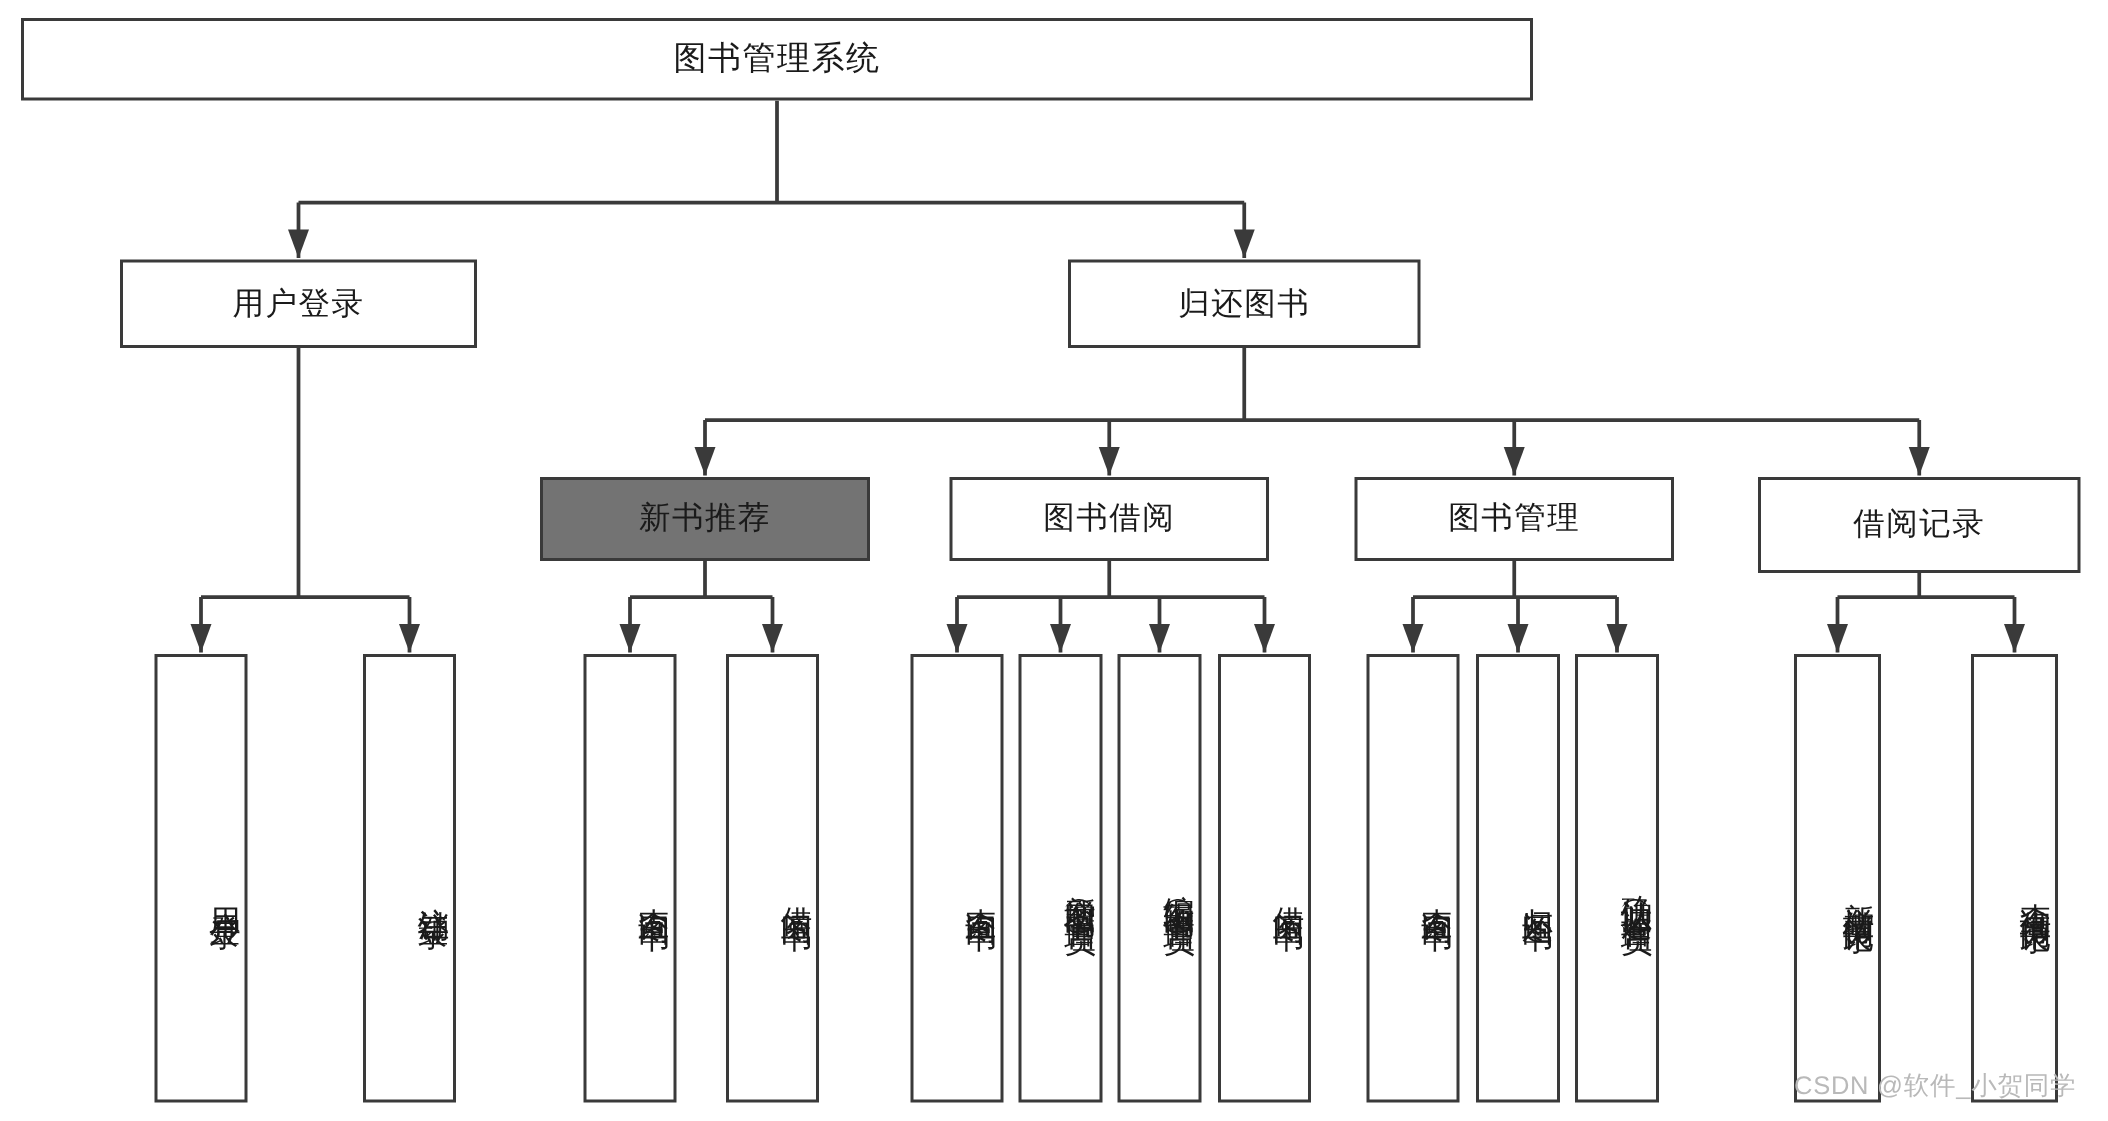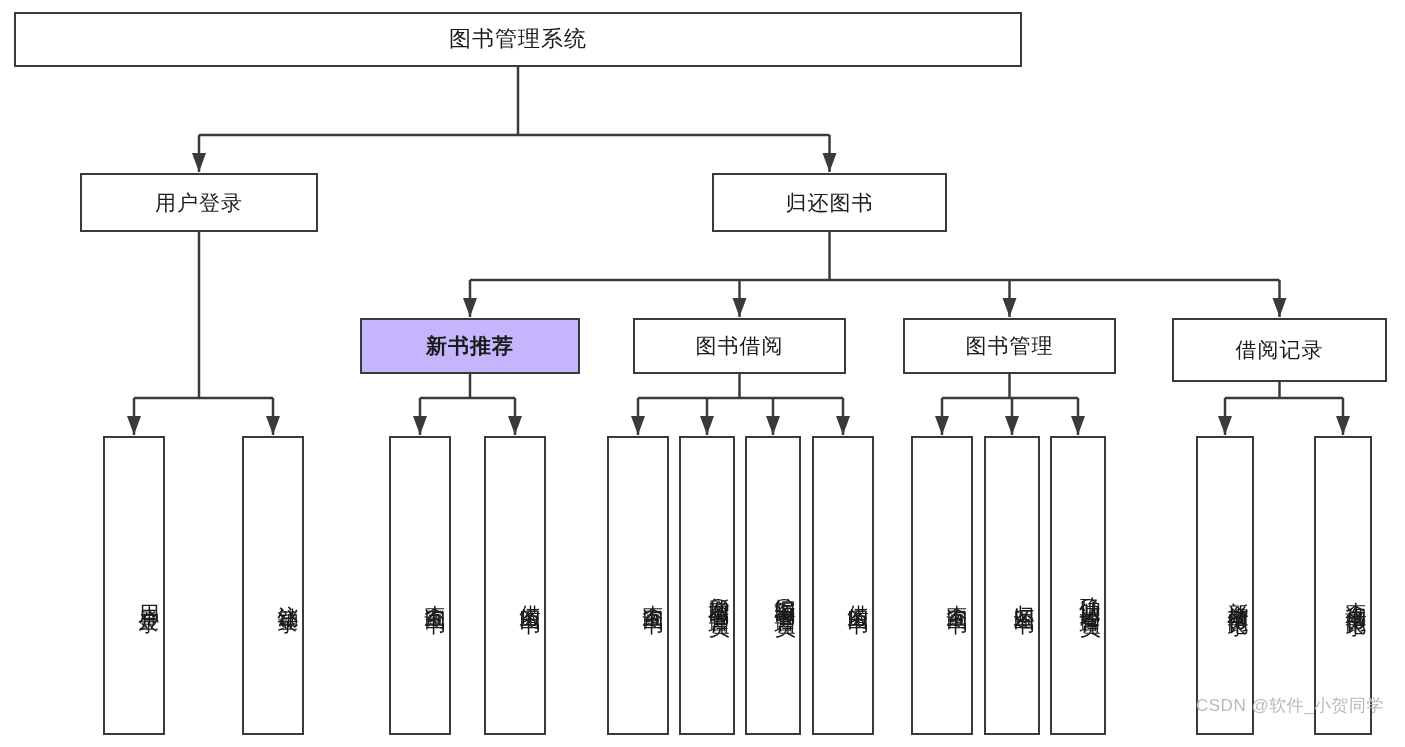--- a/index.html
+++ b/index.html
@@ -115,32 +115,32 @@
       <line x1="1225" y1="398" x2="1343" y2="398" stroke="#3a3a3a" stroke-width="2.5"></line>
       <line x1="1225" y1="398" x2="1225" y2="435" stroke="#3a3a3a" stroke-width="2.5"></line>
       <polygon points="1218,416 1232,416 1225,435" fill="#3a3a3a"></polygon>
       <line x1="1343" y1="398" x2="1343" y2="435" stroke="#3a3a3a" stroke-width="2.5"></line>
       <polygon points="1336,416 1350,416 1343,435" fill="#3a3a3a"></polygon>
     </svg>
   <div id="nodes">
       <div class="node horiz root" style="left: 14px; top: 12px; width: 1008px; height: 55px; border-color: rgb(58, 58, 58); background: rgb(255, 255, 255); color: rgb(26, 26, 26);">图书管理系统</div>
       <div class="node horiz" style="left: 80px; top: 173px; width: 238px; height: 59px; border-color: rgb(58, 58, 58); background: rgb(255, 255, 255); color: rgb(26, 26, 26);">用户登录</div>
       <div class="node horiz" style="left: 712px; top: 173px; width: 235px; height: 59px; border-color: rgb(58, 58, 58); background: rgb(255, 255, 255); color: rgb(26, 26, 26);">归还图书</div>
-      <div class="node horiz" style="left: 360px; top: 318px; width: 220px; height: 56px; border-color: rgb(58, 58, 58); background: #c4b5fd; color: rgb(26, 26, 26); font-weight: bold;">新书推荐</div>
+      <div class="node horiz" style="left: 360px; top: 318px; width: 220px; height: 56px; border-color: rgb(58, 58, 58); background: #737373; color: rgb(26, 26, 26);">新书推荐</div>
       <div class="node horiz" style="left: 633px; top: 318px; width: 213px; height: 56px; border-color: rgb(58, 58, 58); background: rgb(255, 255, 255); color: rgb(26, 26, 26); text-align: center;">图书借阅</div>
       <div class="node horiz" style="left: 903px; top: 318px; width: 213px; height: 56px; border-color: rgb(58, 58, 58); background: rgb(255, 255, 255); color: rgb(26, 26, 26);">图书管理</div>
       <div class="node horiz" style="left: 1172px; top: 318px; width: 215px; height: 64px; border-color: rgb(58, 58, 58); background: rgb(255, 255, 255); color: rgb(26, 26, 26);">借阅记录</div>
       <div class="node vert" style="left: 103px; top: 436px; width: 62px; height: 299px; border-color: rgb(58, 58, 58); background: rgb(255, 255, 255); color: rgb(26, 26, 26);">用户登录</div>
       <div class="node vert" style="left: 242px; top: 436px; width: 62px; height: 299px; border-color: rgb(58, 58, 58); background: rgb(255, 255, 255); color: rgb(26, 26, 26);">注销登录</div>
       <div class="node vert" style="left: 389px; top: 436px; width: 62px; height: 299px; border-color: rgb(58, 58, 58); background: rgb(255, 255, 255); color: rgb(26, 26, 26);">查询图书</div>
       <div class="node vert" style="left: 484px; top: 436px; width: 62px; height: 299px; border-color: rgb(58, 58, 58); background: rgb(255, 255, 255); color: rgb(26, 26, 26);">借阅图书</div>
       <div class="node vert" style="left: 607px; top: 436px; width: 62px; height: 299px; border-color: rgb(58, 58, 58); background: rgb(255, 255, 255); color: rgb(26, 26, 26);">查询图书</div>
       <div class="node vert" style="left: 679px; top: 436px; width: 56px; height: 299px; border-color: rgb(58, 58, 58); background: rgb(255, 255, 255); color: rgb(26, 26, 26);">新增图书（管理员）</div>
       <div class="node vert" style="left: 745px; top: 436px; width: 56px; height: 299px; border-color: rgb(58, 58, 58); background: rgb(255, 255, 255); color: rgb(26, 26, 26);">编辑图书（管理员）</div>
       <div class="node vert" style="left: 812px; top: 436px; width: 62px; height: 299px; border-color: rgb(58, 58, 58); background: rgb(255, 255, 255); color: rgb(26, 26, 26);">借阅图书</div>
       <div class="node vert" style="left: 911px; top: 436px; width: 62px; height: 299px; border-color: rgb(58, 58, 58); background: rgb(255, 255, 255); color: rgb(26, 26, 26);">查询图书</div>
       <div class="node vert" style="left: 984px; top: 436px; width: 56px; height: 299px; border-color: rgb(58, 58, 58); background: rgb(255, 255, 255); color: rgb(26, 26, 26);">归还图书</div>
       <div class="node vert" style="left: 1050px; top: 436px; width: 56px; height: 299px; border-color: rgb(58, 58, 58); background: rgb(255, 255, 255); color: rgb(26, 26, 26);">确认归还（管理员）</div>
       <div class="node vert" style="left: 1196px; top: 436px; width: 58px; height: 299px; border-color: rgb(58, 58, 58); background: rgb(255, 255, 255); color: rgb(26, 26, 26);">新增借阅记录</div>
       <div class="node vert" style="left: 1314px; top: 436px; width: 58px; height: 299px; border-color: rgb(58, 58, 58); background: rgb(255, 255, 255); color: rgb(26, 26, 26);">查询借阅记录</div>
     </div>
-  <div class="watermark" style="left: 1196px; top: 694px; color: rgb(185, 185, 185);">CSDN @软件_小贺同学</div>
+  <div class="watermark" style="left: 1196px; top: 712px; color: rgb(185, 185, 185);">CSDN @软件_小贺同学</div>
 </div>
 
 </body></html>

